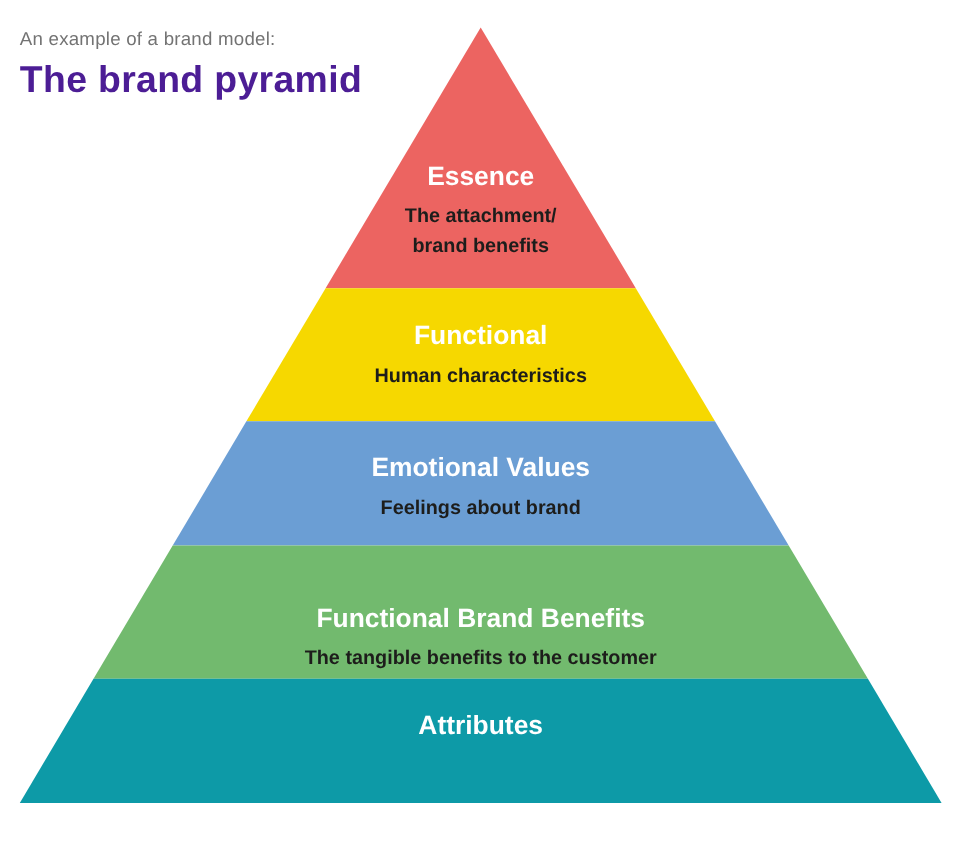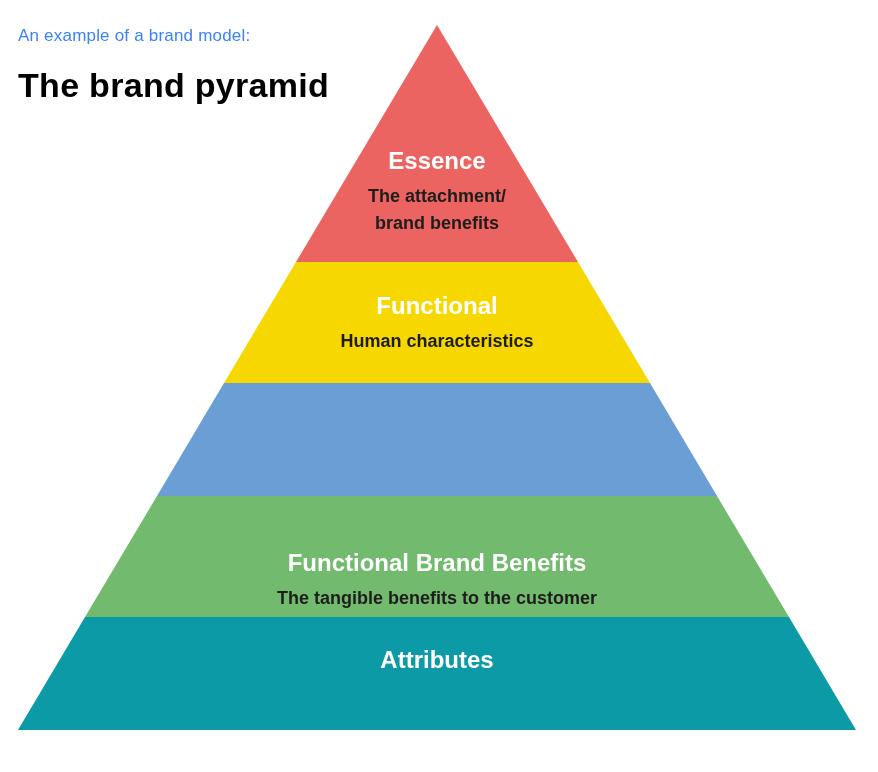--- a/index.html
+++ b/index.html
@@ -24,28 +24,28 @@
     display: block;
   }
   .header {
     position: absolute;
     left: 18px;
     top: 26px;
   }
   .subtitle {
     font-size: 17px;
     font-weight: 400;
-    color: #3b82f6;
+    color: #737373;
     letter-spacing: 0.2px;
   }
   .title {
-    margin-top: 20px;
+    margin-top: 8px;
     font-size: 34px;
     font-weight: 700;
-    color: #000000;
+    color: #4c1d95;
     letter-spacing: 0.3px;
   }
   .layer-label {
     position: absolute;
     left: 437px;
     transform: translateX(-50%);
     text-align: center;
     white-space: nowrap;
   }
   .layer-heading {
@@ -91,20 +91,24 @@
       <span>The attachment/</span><br>
       <span>brand benefits</span>
     </div>
   </div>
 
   <div class="layer-label label-personality">
     <div class="layer-heading">Functional</div>
     <div class="layer-sub">Human characteristics</div>
   </div>
 
+  <div class="layer-label label-emotional">
+    <div class="layer-heading">Emotional Values</div>
+    <div class="layer-sub">Feelings about brand</div>
+  </div>
 
   <div class="layer-label label-functional">
     <div class="layer-heading">Functional Brand Benefits</div>
     <div class="layer-sub">The tangible benefits to the customer</div>
   </div>
 
   <div class="layer-label label-attributes">
     <div class="layer-heading">Attributes</div>
   </div>
 

